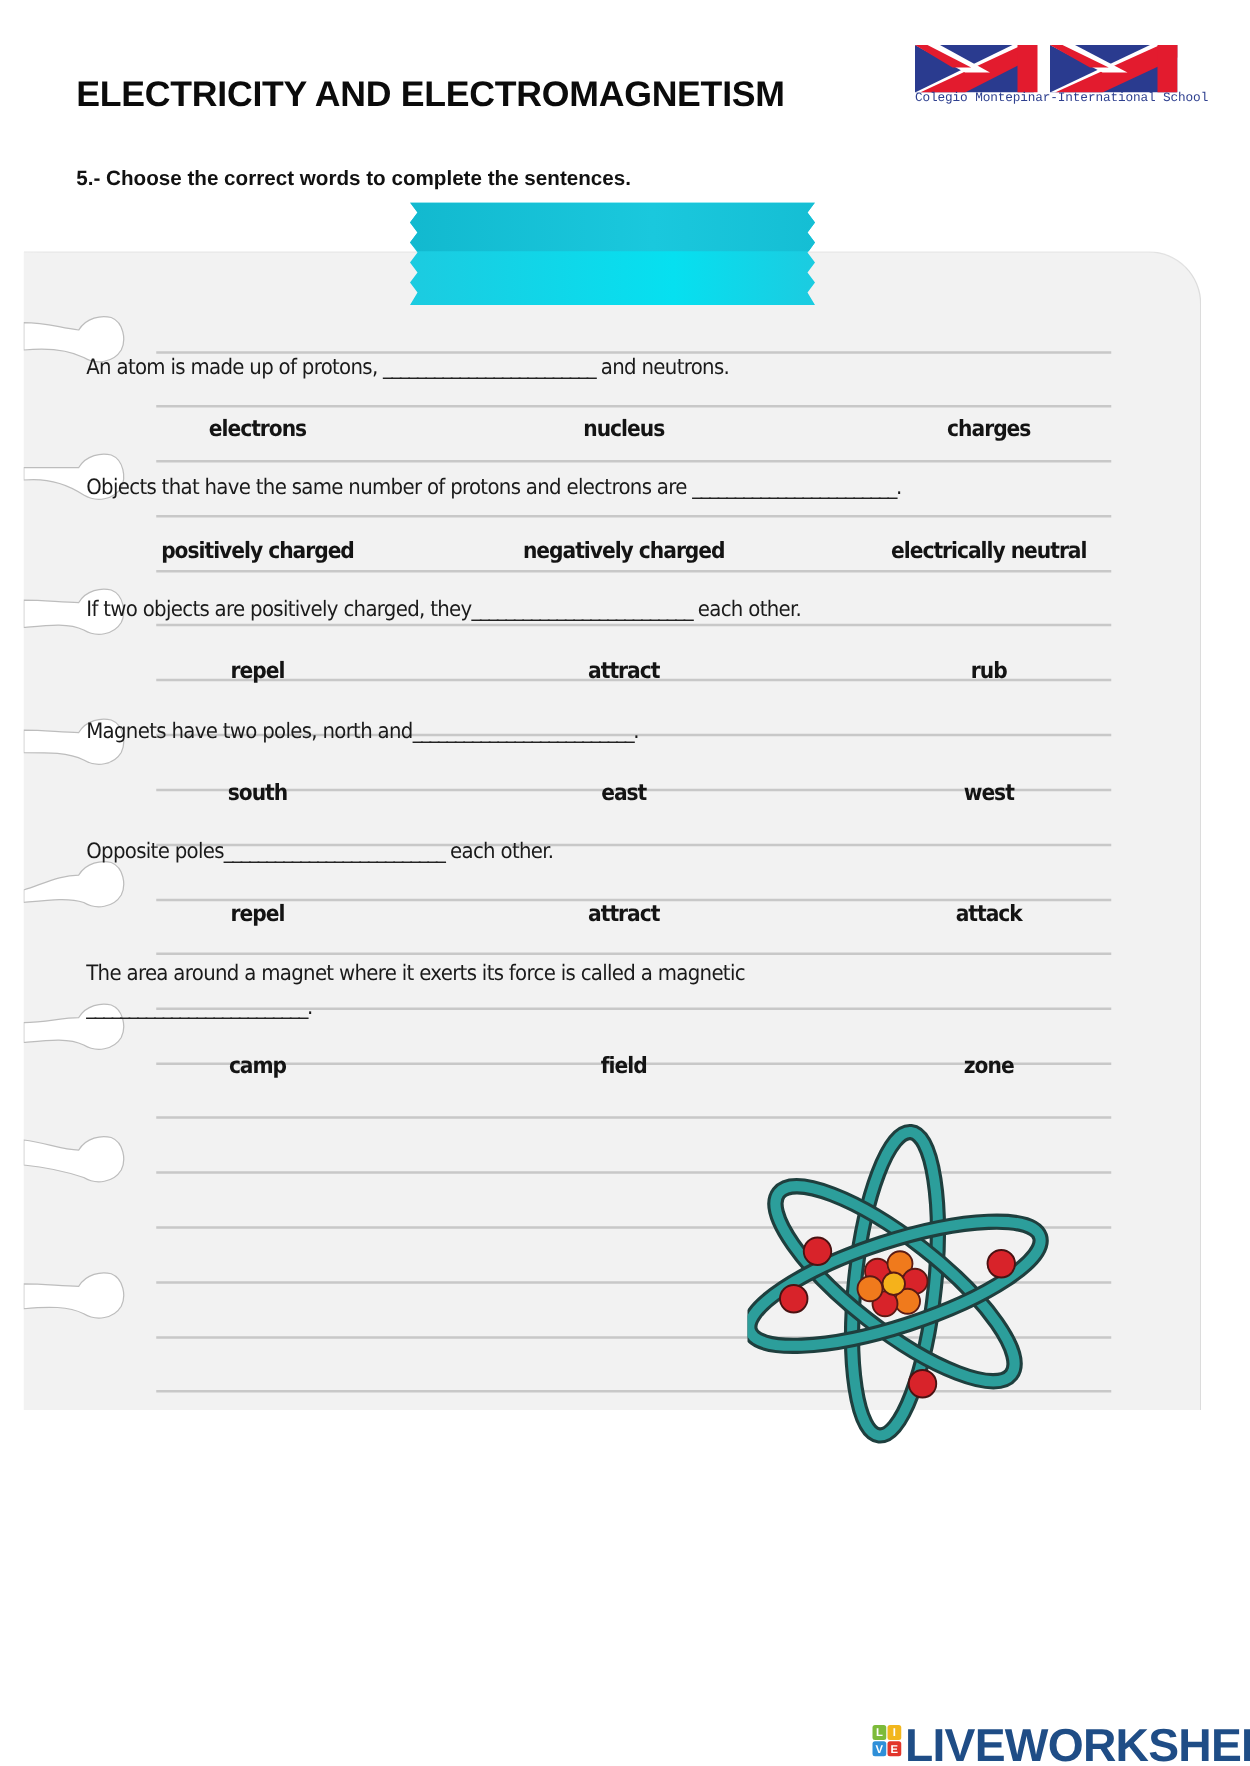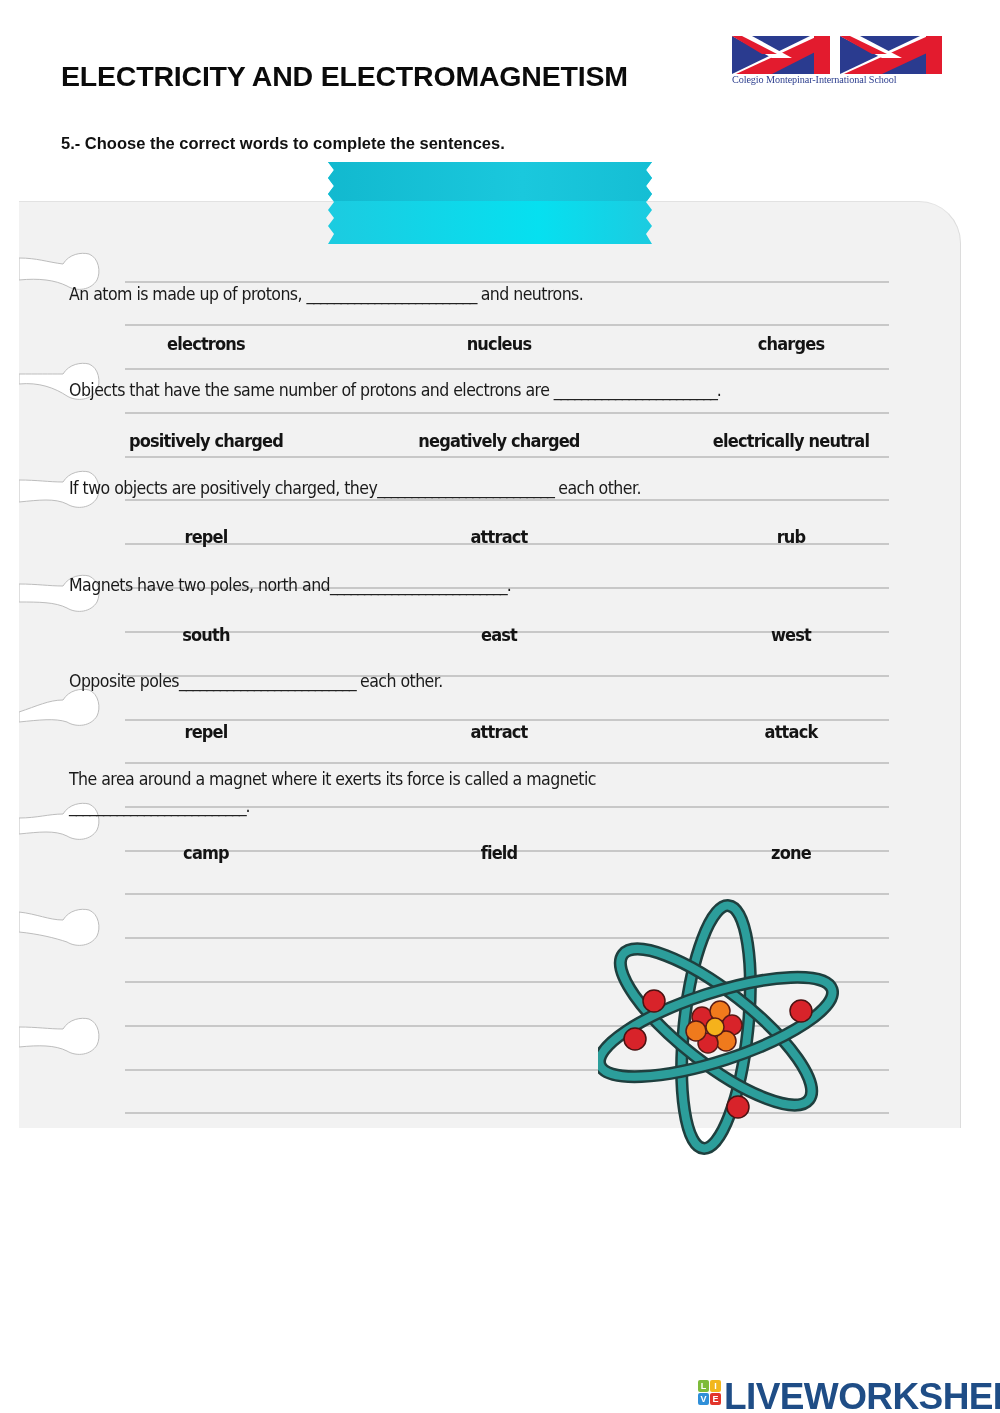--- a/index.html
+++ b/index.html
@@ -15,22 +15,22 @@
     position: absolute; left: 61px; top: 134px;
     font-family: "Liberation Sans", sans-serif; font-weight: bold;
     font-size: 16.5px; color: #111;
   }
 
   
   .logo { position: absolute; left: 730px; top: 36px; width: 214px; height: 54px; }
   .logo-flag { position: absolute; left: 2px; top: 0; width: 210px; height: 38px; }
   .logo-text {
     position: absolute; left: 2px; top: 38px; width: 212px;
-    font-family: Liberation Serif, serif; font-size: 10.2px; color: #2d3f8f;
-    white-space: nowrap; letter-spacing: -0.1px;
+    font-family: Liberation Mono, monospace; font-size: 10.2px; color: #2d3f8f;
+    white-space: nowrap; letter-spacing: -0.1px; text-align: center;
   }
 
   
   .page {
     position: absolute; left: 19px; top: 201px; width: 942px; height: 927px;
     background: #f2f2f2;
     border-top-right-radius: 42px;
     border-top: 1px solid #e2e2e2;
     border-right: 1px solid #dcdcdc;
   }

